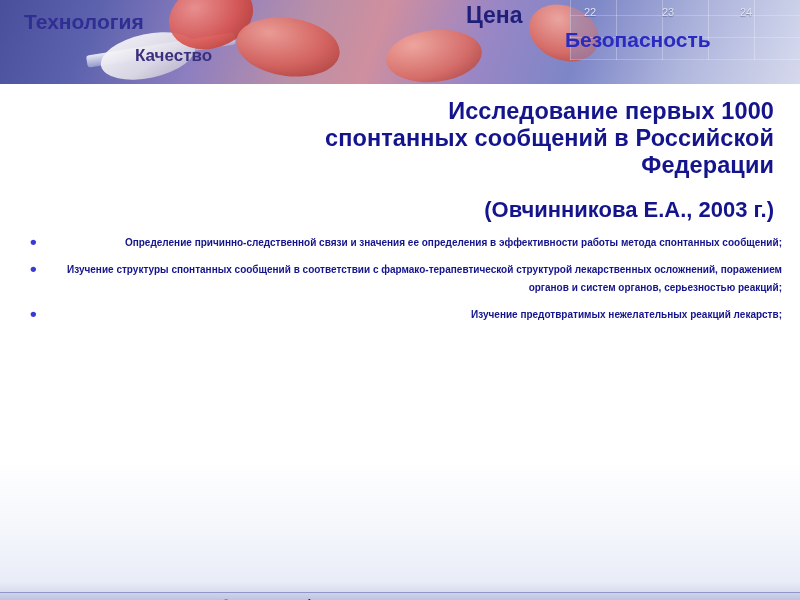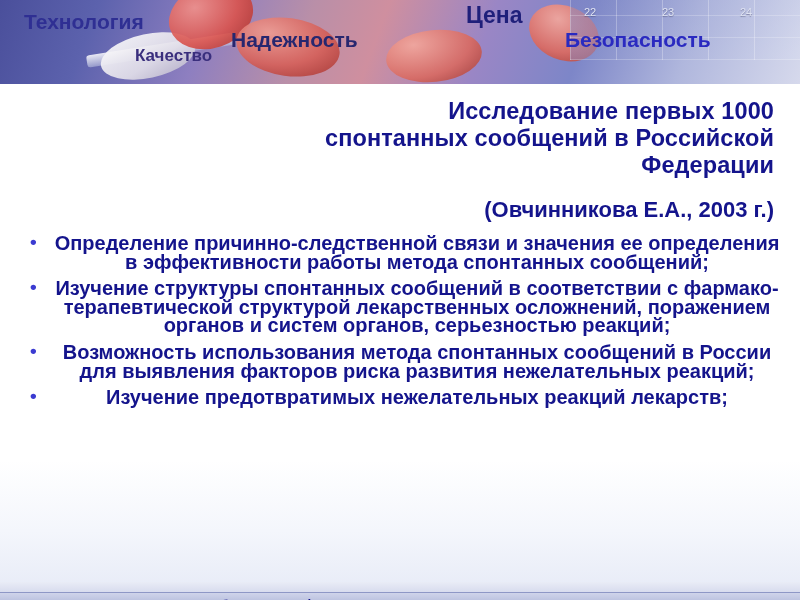--- a/index.html
+++ b/index.html
@@ -133,23 +133,23 @@
     list-style: none;
     margin: 12px 0 0 0;
     padding: 0 18px 0 26px;
   }
   ul.bullets li {
     position: relative;
     padding-left: 26px;
     margin-bottom: 8px;
     color: #14148c;
     font-weight: bold;
-    font-size: 20px;
+    font-size: 10px;
     line-height: 18.6px;
-    text-align: center;
+    text-align: right;
   }
   ul.bullets li::before {
     content: "\2022";
     position: absolute;
     left: 4px;
     top: -2px;
     font-size: 19px;
     color: #3b3bd1;
     line-height: 20px;
   }
@@ -194,38 +194,36 @@
     <div class="pill pill-red-4"></div>
 
     <div class="grid-right">
       <span class="gnum" style="left:14px; top:6px;">22</span>
       <span class="gnum" style="left:92px; top:6px;">23</span>
       <span class="gnum" style="left:170px; top:6px;">24</span>
     </div>
 
     <div class="banner-word bw-1">Технология</div>
     <div class="banner-word bw-2">Качество</div>
-    <div class="banner-word bw-3">Надежность</div>
     <div class="banner-word bw-5">Цена</div>
     <div class="banner-word bw-6">Безопасность</div>
   </div>
 
   <div class="body-area">
 
     <div class="title-block">
       <div class="title-main">Исследование первых 1000</div>
       <div class="title-main">спонтанных сообщений в Российской</div>
       <div class="title-main">Федерации</div>
       <div class="title-sub">(Овчинникова Е.А., 2003 г.)</div>
     </div>
 
     <ul class="bullets">
       <li>Определение причинно-следственной связи и значения ее определения в эффективности работы метода спонтанных сообщений;</li>
       <li>Изучение структуры спонтанных сообщений в соответствии с фармако-терапевтической структурой лекарственных осложнений, поражением органов и систем органов, серьезностью реакций;</li>
-      <li>Возможность использования метода спонтанных сообщений в России для выявления факторов риска развития нежелательных реакций;</li>
       <li>Изучение предотвратимых нежелательных реакций лекарств;</li>
     </ul>
   </div>
 
   <div class="footer-strip"></div>
 
   <div class="footer">
     <div class="footer-text">Лаборатория фармакоэкономики ММА им И.М.Сеченова</div>
   </div>
 

